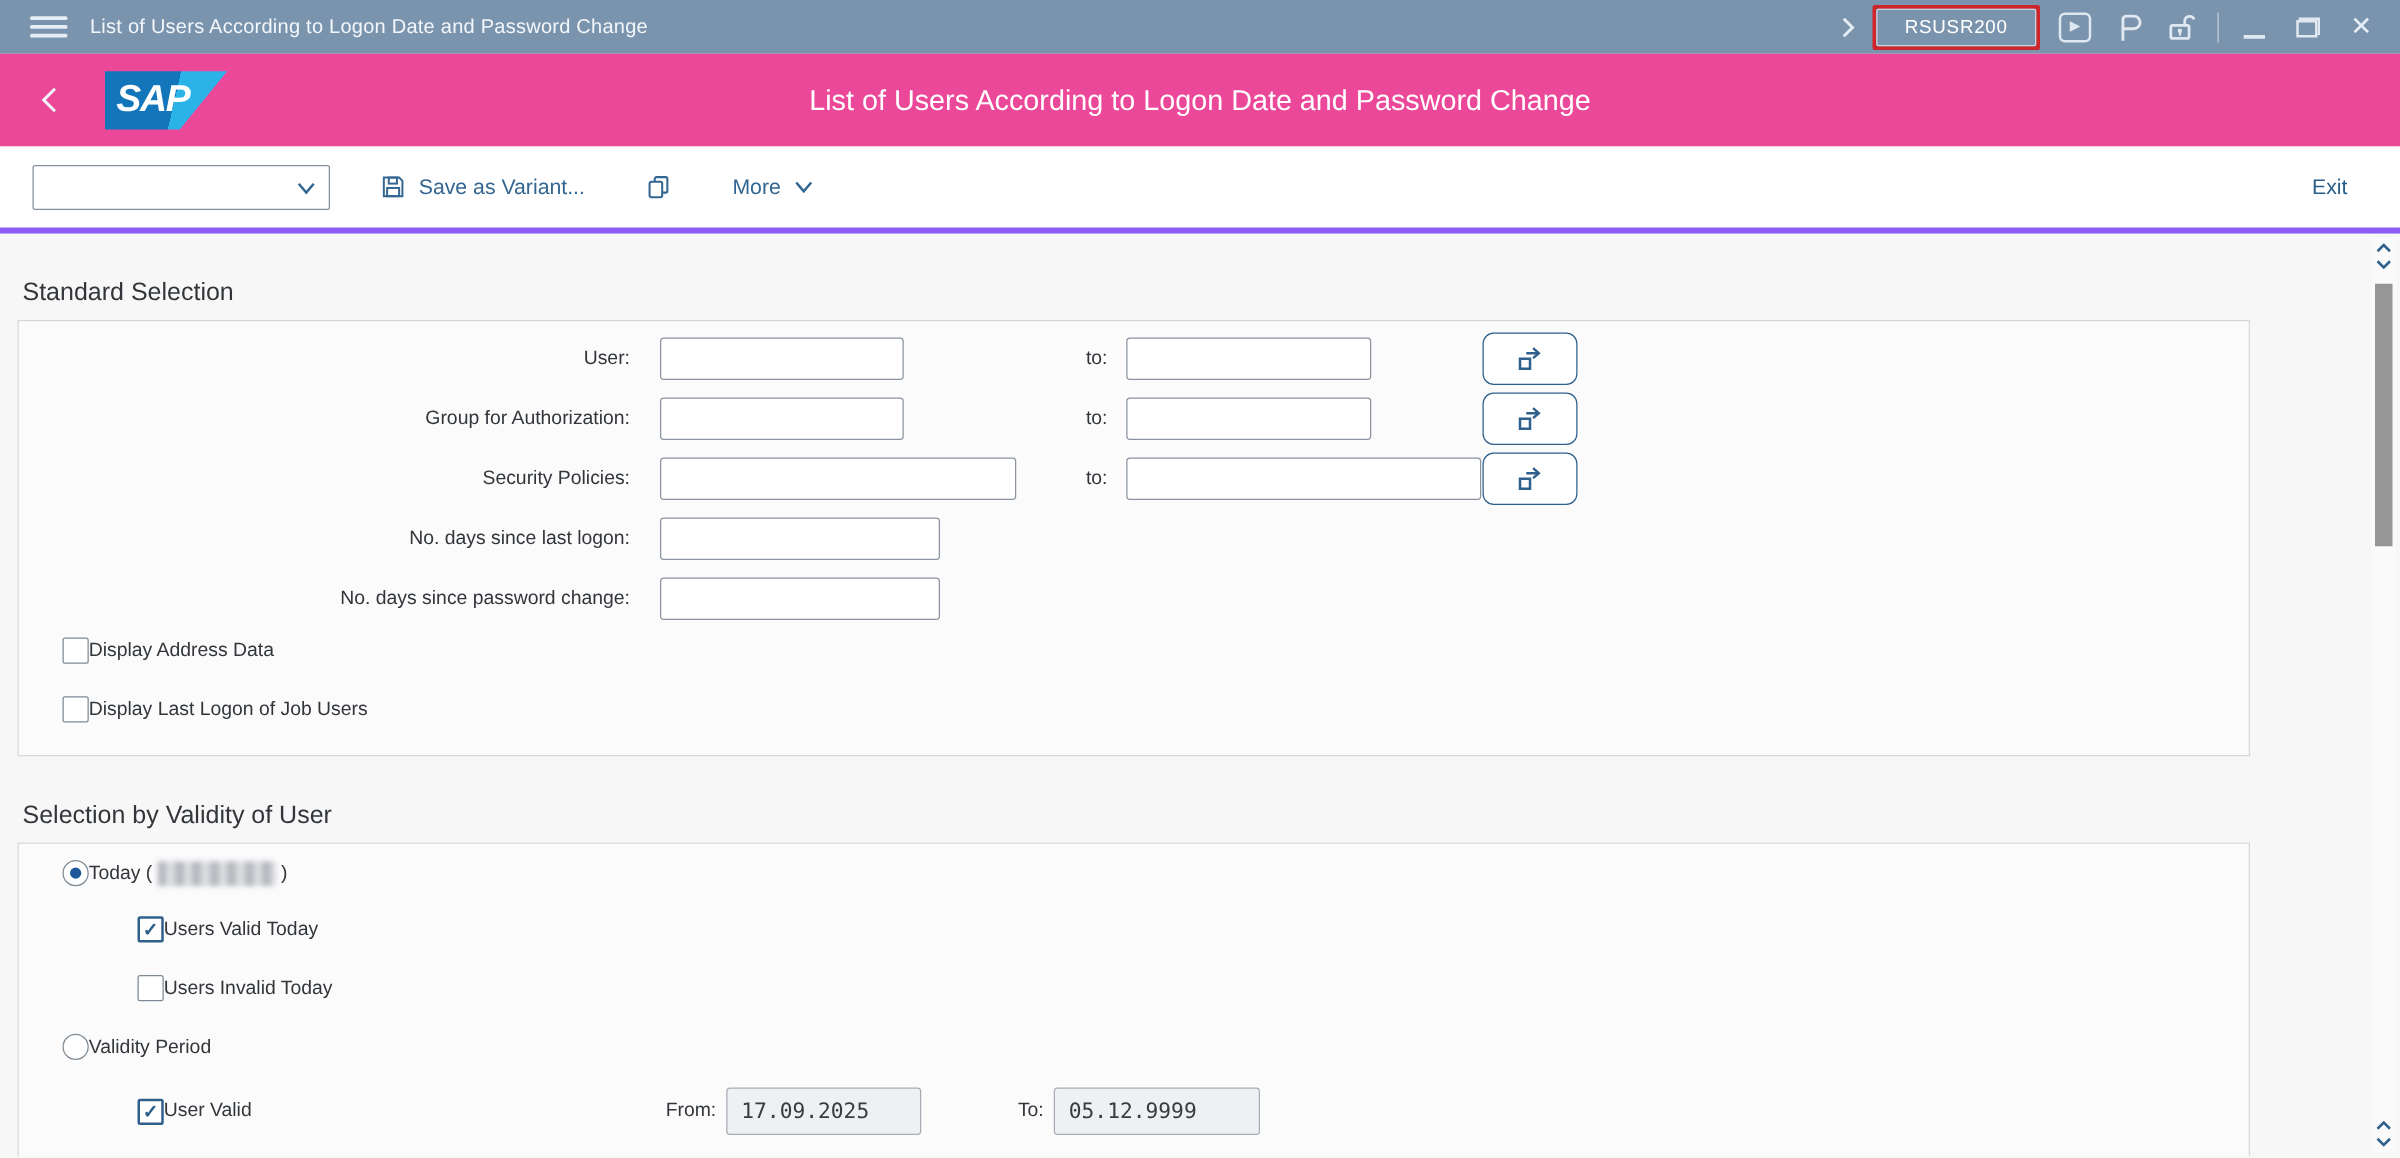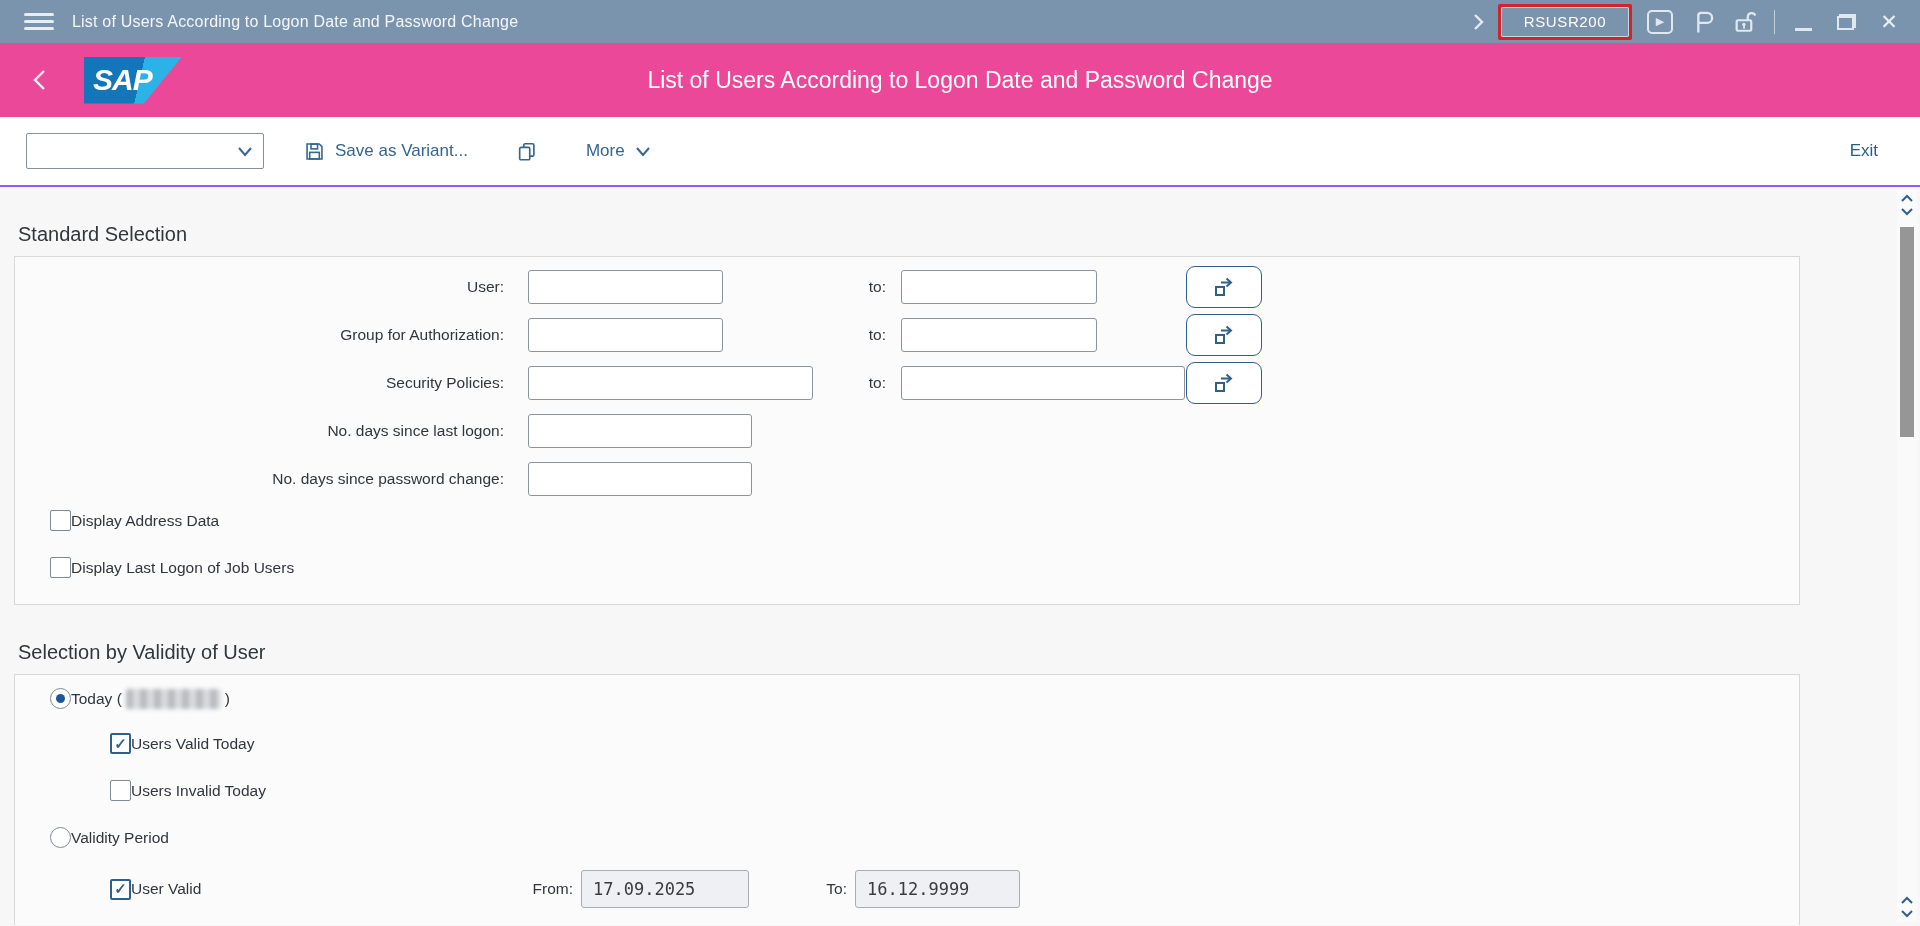--- a/index.html
+++ b/index.html
@@ -24,21 +24,21 @@
   .close-x { color:#e8eff6; font-size:21px; line-height:1; }
 
   
   .appheader { height:74px; background:#ec4899; position:relative; display:flex; align-items:center; padding:0 22px; }
   .back-btn { width:34px; height:40px; display:flex; align-items:center; justify-content:center; cursor:pointer; }
   .sap-logo { margin-left:28px; width:98px; height:47px; clip-path:polygon(0 0,100% 0,61% 100%,0 100%); background:linear-gradient(103deg,#1376ba 56%,#2bb3e8 56%); display:flex; align-items:center; padding-left:9px; }
   .sap-logo span { color:#fff; font-weight:bold; font-style:italic; font-size:30px; letter-spacing:-1px; }
   .appheader-title { position:absolute; left:50%; transform:translateX(-50%); color:#ffffff; font-size:23px; font-weight:400; white-space:nowrap; }
 
   
-  .toolbar { height:70px; background:#ffffff; border-bottom:2px solid #8b5cf6; display:flex; align-items:center; padding:0 26px; color:#336691; }
+  .toolbar { height:70px; background:#ffffff; border-bottom:5px solid #8b5cf6; display:flex; align-items:center; padding:0 26px; color:#336691; }
   .variant-select { width:238px; height:36px; border:1px solid #86909b; border-radius:2px; background:#fff; position:relative; cursor:pointer; }
   .variant-select .sel-chev { position:absolute; right:10px; top:10px; }
   .tbtn { display:flex; align-items:center; gap:10px; font-size:17px; color:#336691; cursor:pointer; } .ml40 { margin-left:40px; } .ml48 { margin-left:48px; }
   .exit-btn { margin-left:auto; margin-right:16px; font-size:17px; color:#2a5e88; cursor:pointer; }
 
   
   .content { position:relative; height:738px; background:#f7f7f7; overflow:hidden; }
   .sec-heading { font-size:20px; color:#32363a; margin:36px 0 10px 18px; font-weight:400; }
   .panel { margin:0 120px 0 14px; background:#fbfbfc; border:1px solid #d8d8db; padding:13px 0 26px; }
   .frow { display:flex; align-items:center; height:34px; margin-bottom:14px; }
@@ -56,21 +56,21 @@
   .radio.sel::after { content:""; position:absolute; left:5px; top:5px; width:9px; height:9px; border-radius:50%; background:#1d579a; }
   .mt12{margin-top:12px}.mt26{margin-top:26px}.mt24{margin-top:24px}.mt22{margin-top:22px}
   .indent { margin-left:95px; }
   .redacted { display:inline-block; width:95px; height:20px; border-radius:2px; margin:0 4px;
       background:repeating-linear-gradient(90deg,#b7babf 0 7px,#dadcdf 7px 14px),repeating-linear-gradient(0deg,rgba(255,255,255,.45) 0 5px,rgba(120,125,130,.35) 5px 10px);
       filter:blur(2px); }
   .uv-label { width:396px; font-size:15.5px; color:#32363a; }
   .datelab { font-size:15.5px; color:#32363a; text-align:right; }
   .fl46{width:46px}.fl26{width:26px; margin-left:72px;}
   .datefield { height:38px; margin-left:8px; background:#eef0f3; border:1px solid #a6adb4; border-radius:3px; font-family:"DejaVu Sans Mono",monospace; font-size:17px; color:#383c40; display:flex; align-items:center; padding:0 11px; }
-  .w168{width:168px}.w165{width:165px}
+  .w168{width:156px}.w165{width:165px}
 
   
   .scroll-rail { position:absolute; top:3px; right:3px; width:20px; height:732px; background:#fafafa; }
   .rail-btns { display:flex; flex-direction:column; align-items:center; gap:4px; padding-top:4px; cursor:pointer; }
   .rail-btns.bottom { position:absolute; bottom:4px; left:0; right:0; padding-top:0; }
   .scroll-thumb { position:absolute; top:37px; left:3px; width:14px; height:210px; background:#969696; cursor:grab; }
 
   svg { display:block; }
 </style>
 </head>
@@ -264,21 +264,21 @@
       <span>Validity Period</span>
     </div>
     <div class="cbrow indent mt22">
       <span class="cb checked">
           <span>✓</span>
         </span>
       <span class="uv-label">User Valid</span>
       <span class="datelab fl46">From:</span>
       <span class="datefield w168">17.09.2025</span>
       <span class="datelab fl26">To:</span>
-      <span class="datefield w165">16.12.9999</span>
+      <span class="datefield w165">05.12.9999</span>
     </div>
   </div>
 
   <div class="scroll-rail">
     <div class="rail-btns">
       <span>
         <svg width="14" height="9" viewBox="0 0 14 9">
             <polyline points="2,7 7,2 12,7" fill="none" stroke="#2f608c" stroke-width="2"></polyline>
           </svg>
       </span>

